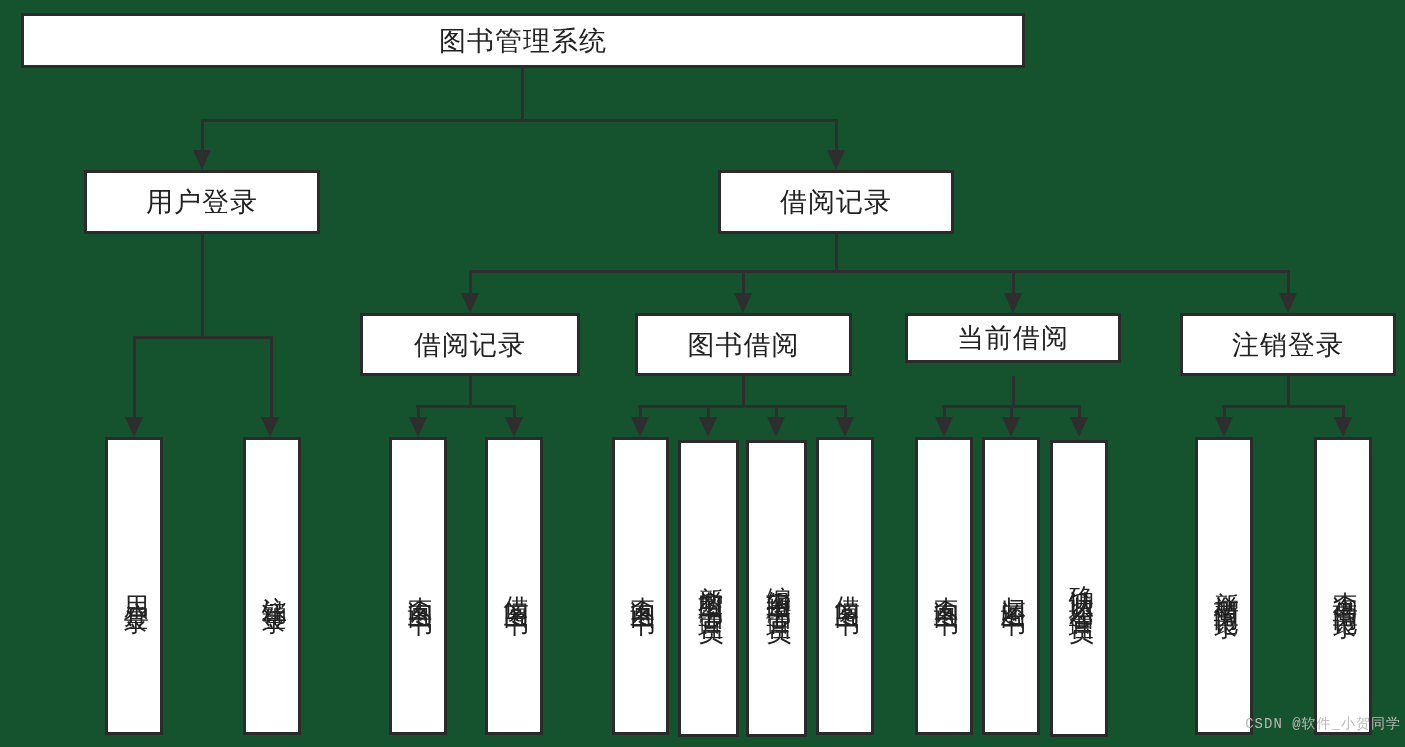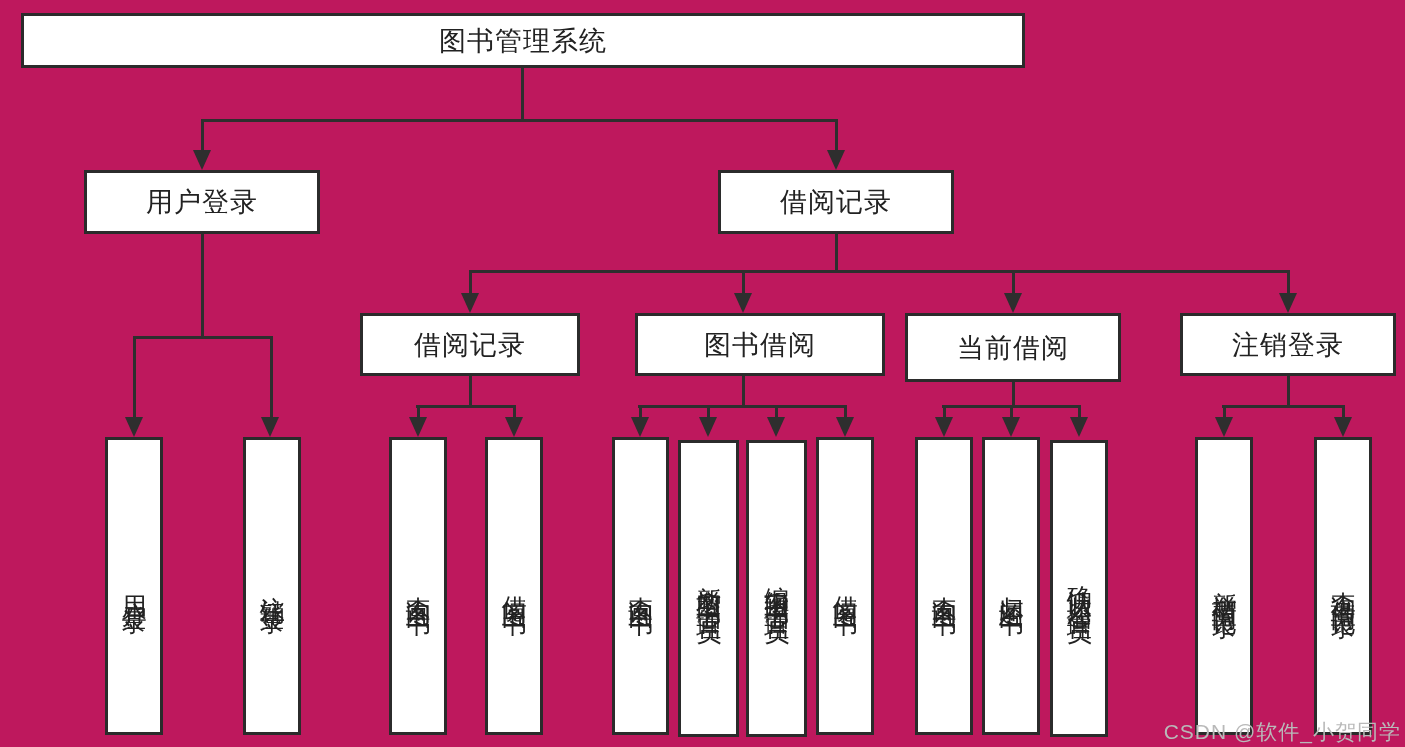--- a/index.html
+++ b/index.html
@@ -5,22 +5,23 @@
   html, body {
     margin: 0;
     padding: 0;
     background: #ffffff;
     font-family: "Liberation Sans", "DejaVu Sans", sans-serif;
   }
   .canvas {
     position: relative;
     width: 1405px;
     height: 747px;
-    background: #be185d;
+    background: #14532d;
     overflow: hidden;
+    font-family: Liberation Mono, monospace;
   }
   
   .node {
     position: absolute;
     box-sizing: border-box;
     background: #ffffff;
     border: 3px solid #2b2b2b;
     display: flex;
     align-items: center;
     justify-content: center;
@@ -64,23 +65,23 @@
     width: 0;
     height: 0;
     border-left: 9px solid transparent;
     border-right: 9px solid transparent;
     border-top: 20px solid #2e2e2e;
     z-index: 1;
   }
   .watermark {
     position: absolute;
     right: 4px;
-    bottom: 1px;
+    bottom: 14px;
     color: #b9b9b9;
-    font-size: 21px;
+    font-size: 14px;
     letter-spacing: 1px;
     z-index: 5;
     white-space: nowrap;
   }
 </style>
 </head>
 <body>
 
 <div class="canvas">
 
@@ -116,24 +117,24 @@
   <div class="vl" style="left:742px; top:270px; height:26px;"></div>
   <div class="ar" style="left:734px; top:293px;"></div>
   <div class="vl" style="left:1012px; top:270px; height:26px;"></div>
   <div class="ar" style="left:1004px; top:293px;"></div>
   <div class="vl" style="left:1287px; top:270px; height:26px;"></div>
   <div class="ar" style="left:1279px; top:293px;"></div>
 
   <div class="node" style="left:360px; top:313px; width:220px; height:63px;">
     <span>借阅记录</span>
   </div>
-  <div class="node" style="left:635px; top:313px; width:250px; height:63px;">
+  <div class="node" style="left:635px; top:313px; width:217px; height:63px;">
     <span>图书借阅</span>
   </div>
-  <div class="node" style="left:905px; top:313px; width:216px; height:69px;">
+  <div class="node" style="left:905px; top:313px; width:216px; height:50px;">
     <span>当前借阅</span>
   </div>
   <div class="node" style="left:1180px; top:313px; width:216px; height:63px;">
     <span>注销登录</span>
   </div>
 
   <div class="vl" style="left:469px; top:376px; height:31px;"></div>
   <div class="vl" style="left:742px; top:376px; height:31px;"></div>
   <div class="vl" style="left:1012px; top:376px; height:31px;"></div>
   <div class="vl" style="left:1287px; top:376px; height:31px;"></div>

